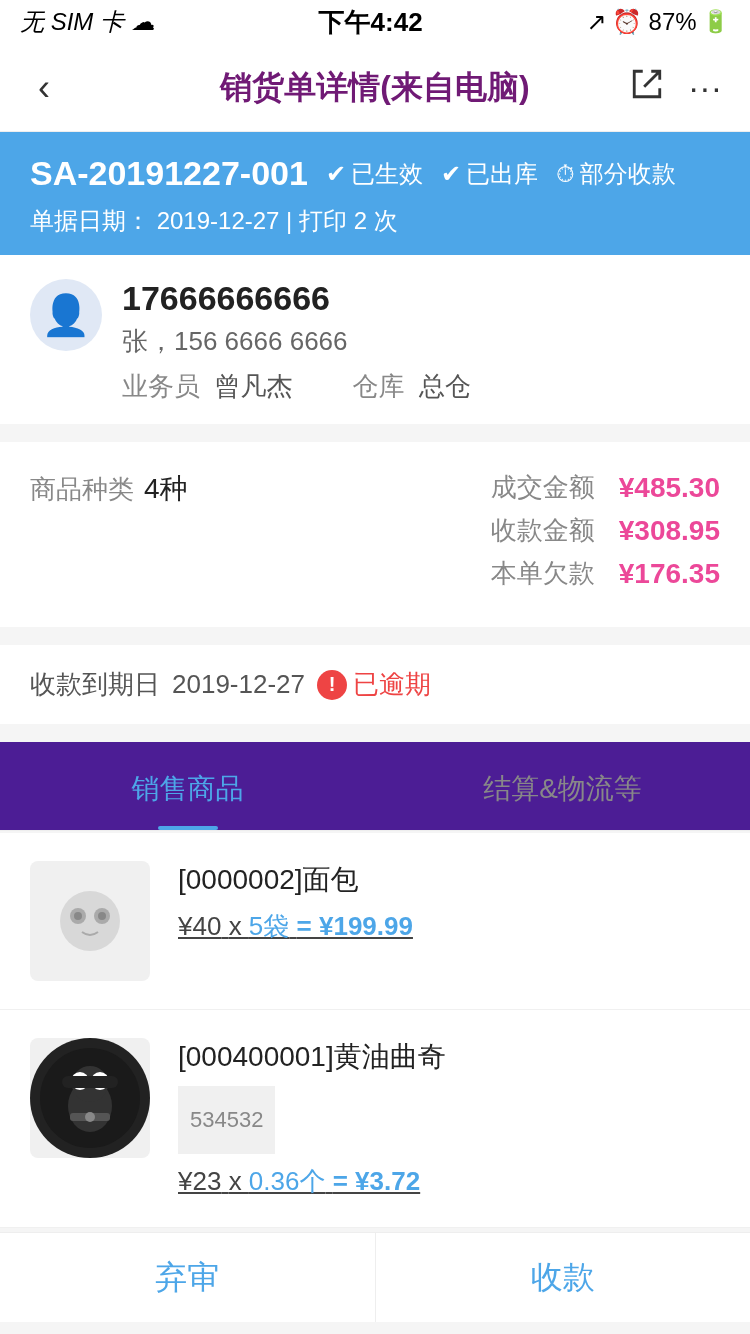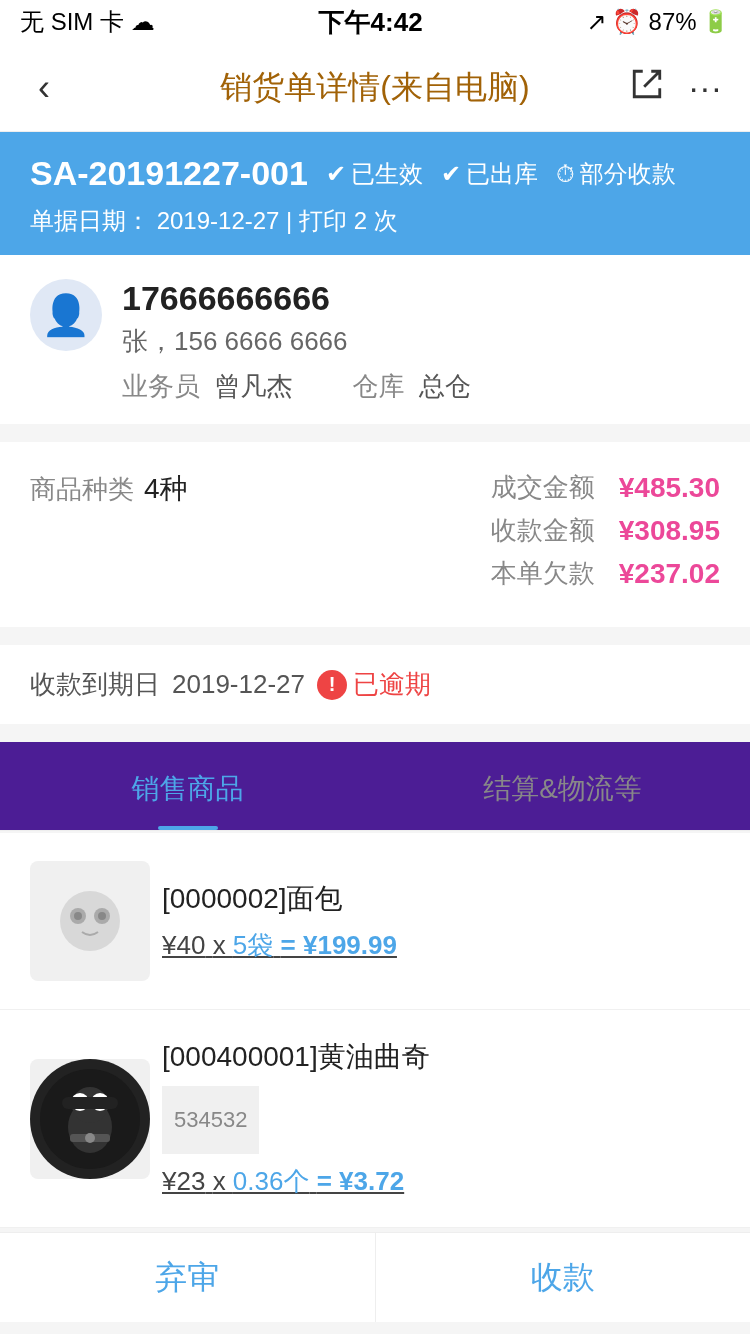--- a/index.html
+++ b/index.html
@@ -17,21 +17,21 @@
     .status-bar {
       background: #fff;
       height: 44px;
       display: flex;
       align-items: center;
       justify-content: space-between;
       padding: 0 20px;
       font-size: 24px;
       font-weight: 500;
     }
-    .status-left { display: flex; align-items: flex-start; gap: 8px; }
+    .status-left { display: flex; align-items: flex-start; gap: 8px; font-style: italic; }
     .status-center { font-weight: 600; font-size: 26px; }
     .status-right { display: flex; align-items: center; gap: 6px; font-size: 24px; }
 
     
     .nav-bar {
       background: #fff;
       height: 88px;
       display: flex;
       align-items: center;
       padding: 0 28px;
@@ -42,22 +42,22 @@
       font-size: 36px;
       color: #333;
       cursor: pointer;
       padding: 10px;
     }
     .nav-title {
       position: absolute;
       left: 50%;
       transform: translateX(-50%);
       font-size: 32px;
-      font-weight: 400;
-      color: #a16207;
+      font-weight: 700;
+      color: #701a75;
     }
     .nav-right {
       margin-left: auto;
       display: flex;
       align-items: center;
       gap: 24px;
     }
     .nav-icon {
       font-size: 34px;
       color: #333;
@@ -225,22 +225,22 @@
       border-radius: 2px;
     }
 
     
     .products-section {
       background: #fff;
       margin-top: 2px;
     }
     .product-item {
       display: flex;
-      align-items: center;
-      gap: 12px;
+      align-items: flex-start;
+      gap: 28px;
       padding: 28px 30px;
       border-bottom: 1px solid #f0f0f0;
     }
     .product-thumb {
       width: 120px;
       height: 120px;
       border-radius: 8px;
       background: #f0f0f0;
       flex-shrink: 0;
       display: flex;
@@ -395,21 +395,21 @@
     <div class="amount-row">
       <span class="amount-label">成交金额</span>
       <span class="amount-value">¥485.30</span>
     </div>
     <div class="amount-row">
       <span class="amount-label">收款金额</span>
       <span class="amount-value">¥308.95</span>
     </div>
     <div class="amount-row">
       <span class="amount-label">本单欠款</span>
-      <span class="amount-value">¥237.02</span>
+      <span class="amount-value">¥176.35</span>
     </div>
   </div>
 </div>
 
 <div class="due-section">
   <span>收款到期日</span>
   <span>2019-12-27</span>
   <span class="overdue-badge">
     <span class="overdue-icon">!</span>
     <span>已逾期</span>

